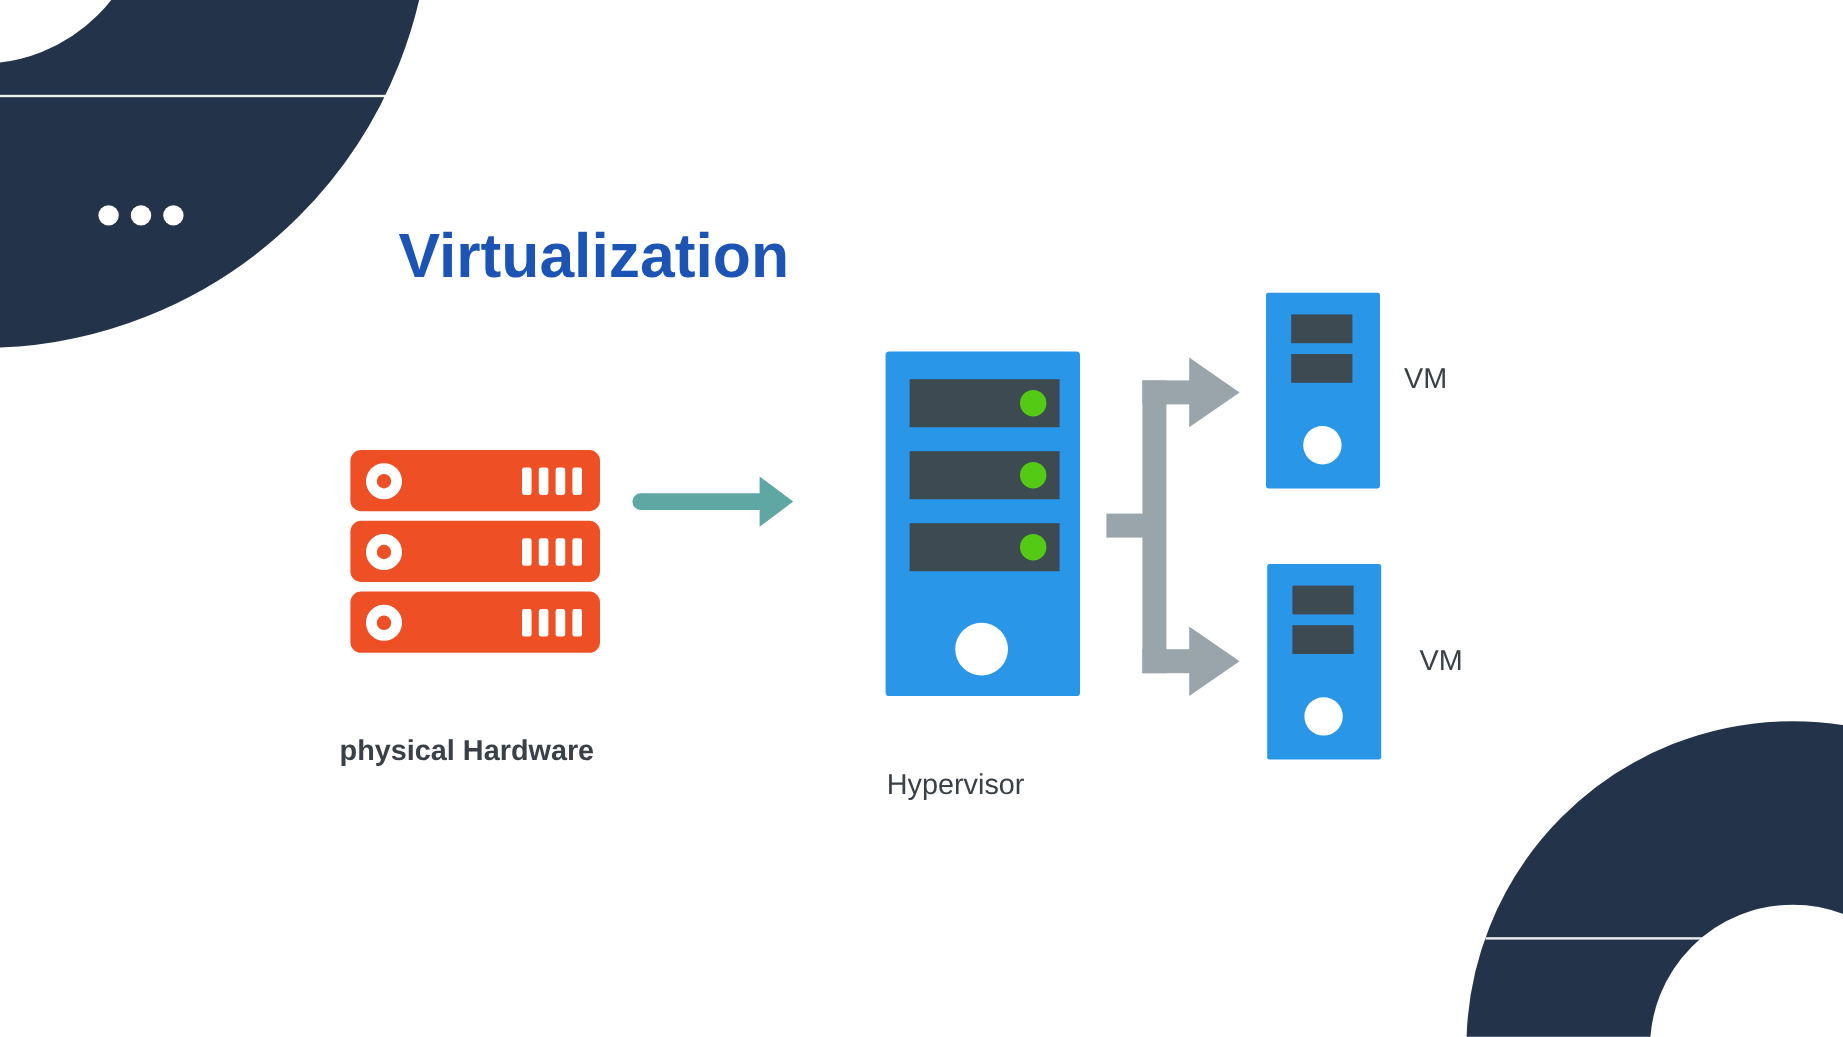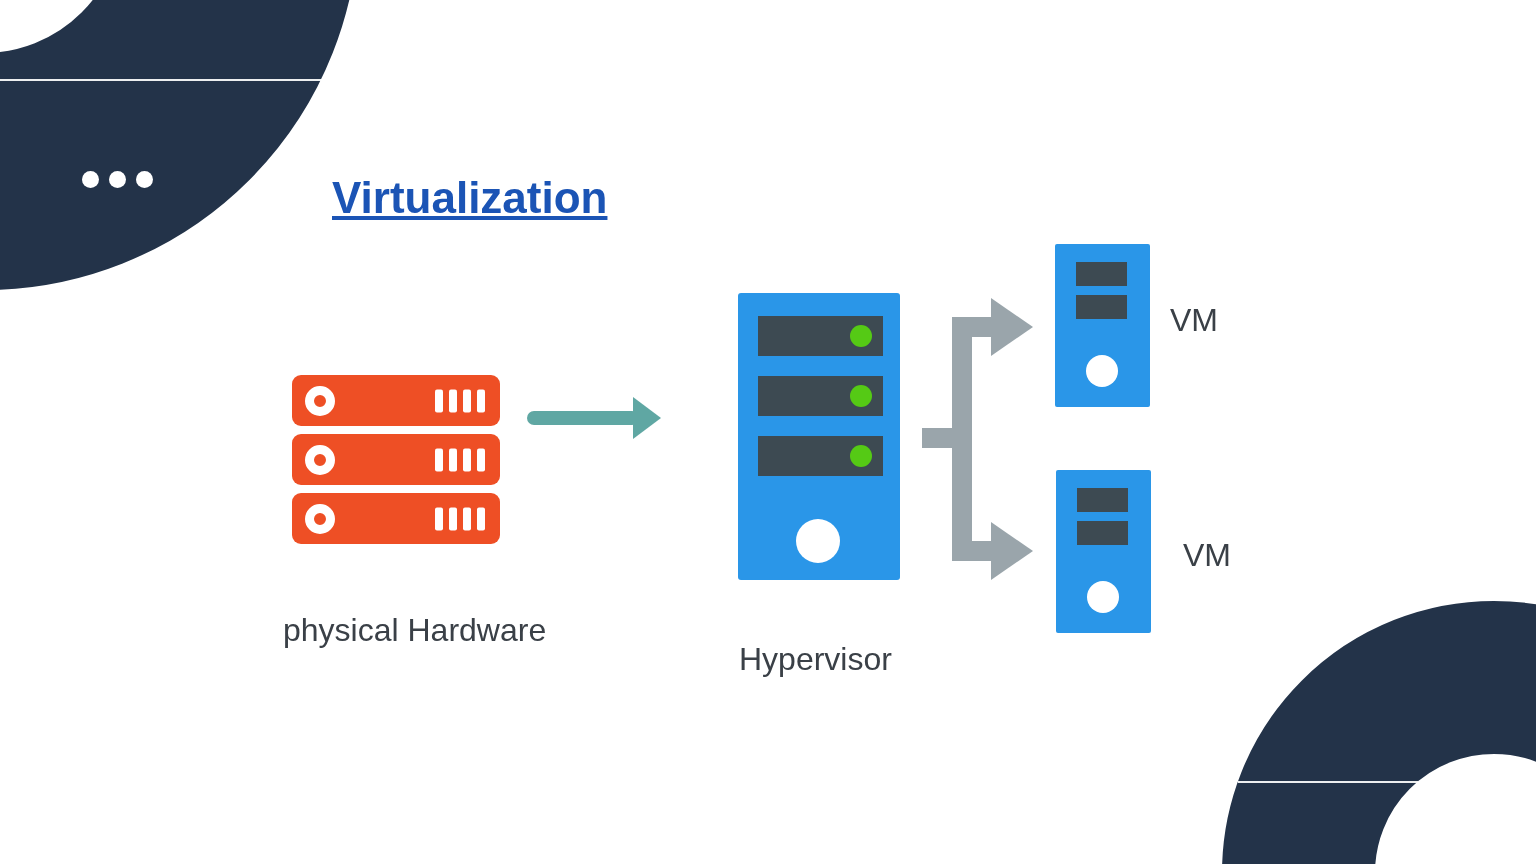--- a/index.html
+++ b/index.html
@@ -22,23 +22,23 @@
   .ring-tl { left: -391px; top: -460px; width: 750px; height: 750px; border-width: 237px; }
   .ring-br { left: 1222px; top: 601px; width: 544px; height: 544px; border-width: 153px; }
   .thin-line { position: absolute; height: 2px; background: rgba(255,255,255,0.92); }
   .line-tl { left: 0; top: 79px; width: 322px; }
   .line-br { left: 1238px; top: 781px; width: 180px; }
   .dots { position: absolute; left: 82px; top: 171px; display: flex; gap: 10px; }
   .dot { width: 17px; height: 17px; border-radius: 50%; background: #ffffff; }
 
   
   .title {
-    position: absolute; left: 332px; top: 176px;
-    font-size: 44px; font-weight: bold; color: #1b54b5;
-    line-height: 1; letter-spacing: 0; text-decoration: underline;
+    position: absolute; left: 332px; top: 188px;
+    font-size: 52px; font-weight: bold; color: #1b54b5;
+    line-height: 1; letter-spacing: 0;
   }
 
   
   .rack { position: absolute; left: 292px; top: 375px; width: 208px; display: flex; flex-direction: column; gap: 8px; }
   .rack-bar { position: relative; height: 51px; background: #ee4f25; border-radius: 9px; }
   .rack-ring {
     position: absolute; left: 13px; top: 50%; transform: translateY(-50%);
     width: 30px; height: 30px; box-sizing: border-box;
     border: 9px solid #ffffff; border-radius: 50%;
   }
@@ -76,22 +76,22 @@
 
   
   .vm-box { position: absolute; width: 95px; height: 163px; background: #2a96e8; border-radius: 2px; }
   .vm1 { left: 1055px; top: 244px; }
   .vm2 { left: 1056px; top: 470px; }
   .vm-slot { position: absolute; left: 21px; width: 51px; height: 24px; background: #3d4a52; }
   .vm-slot.s1 { top: 18px; } .vm-slot.s2 { top: 51px; }
   .vm-circle { position: absolute; left: 31px; top: 111px; width: 32px; height: 32px; border-radius: 50%; background: #ffffff; }
 
   
-  .node-label { position: absolute; font-size: 32px; color: #3a4047; line-height: 1; white-space: nowrap; }
-  .label-hardware { left: 283px; top: 614px; }
+  .node-label { position: absolute; font-size: 24px; color: #3a4047; line-height: 1; white-space: nowrap; }
+  .label-hardware { left: 283px; top: 614px; font-weight: bold; }
   .label-hypervisor { left: 739px; top: 643px; }
   .label-vm1 { left: 1170px; top: 304px; }
   .label-vm2 { left: 1183px; top: 539px; }
 </style>
 </head>
 <body>
 
 <div class="ring ring-tl"></div>
 <div class="thin-line line-tl"></div>
 <div class="dots">

